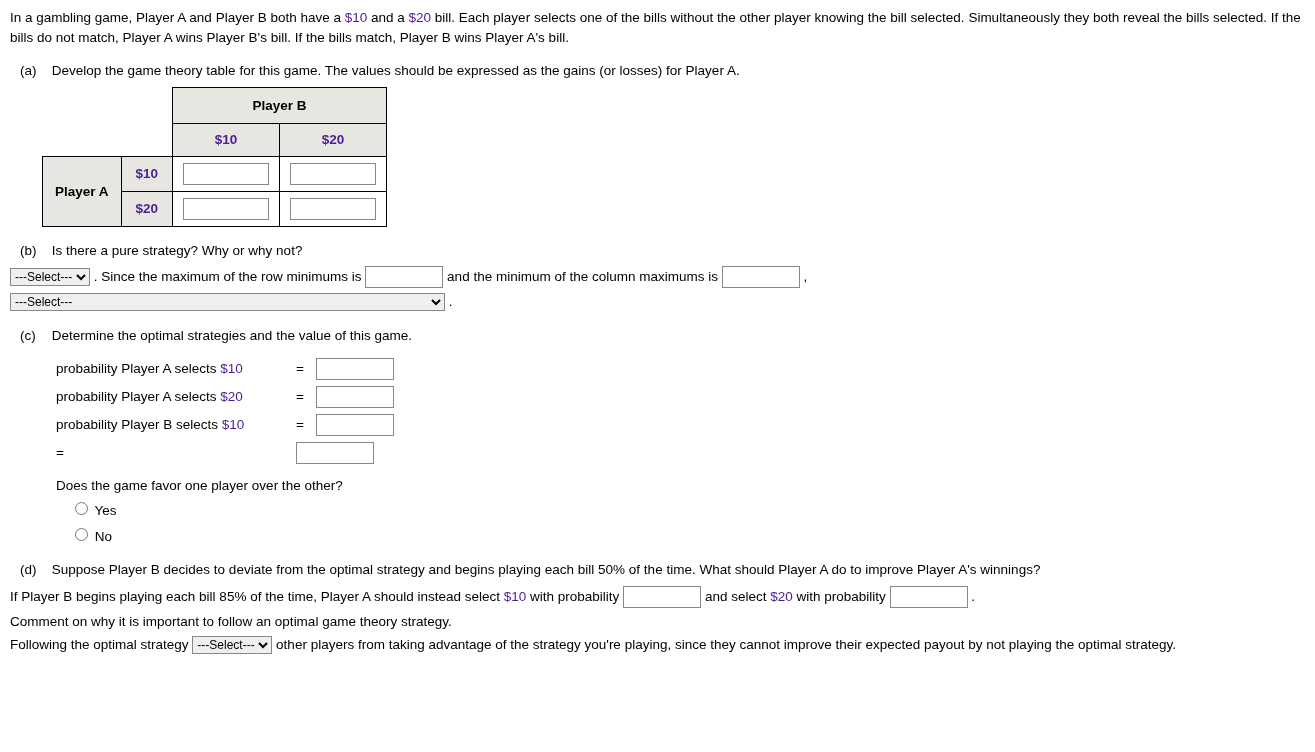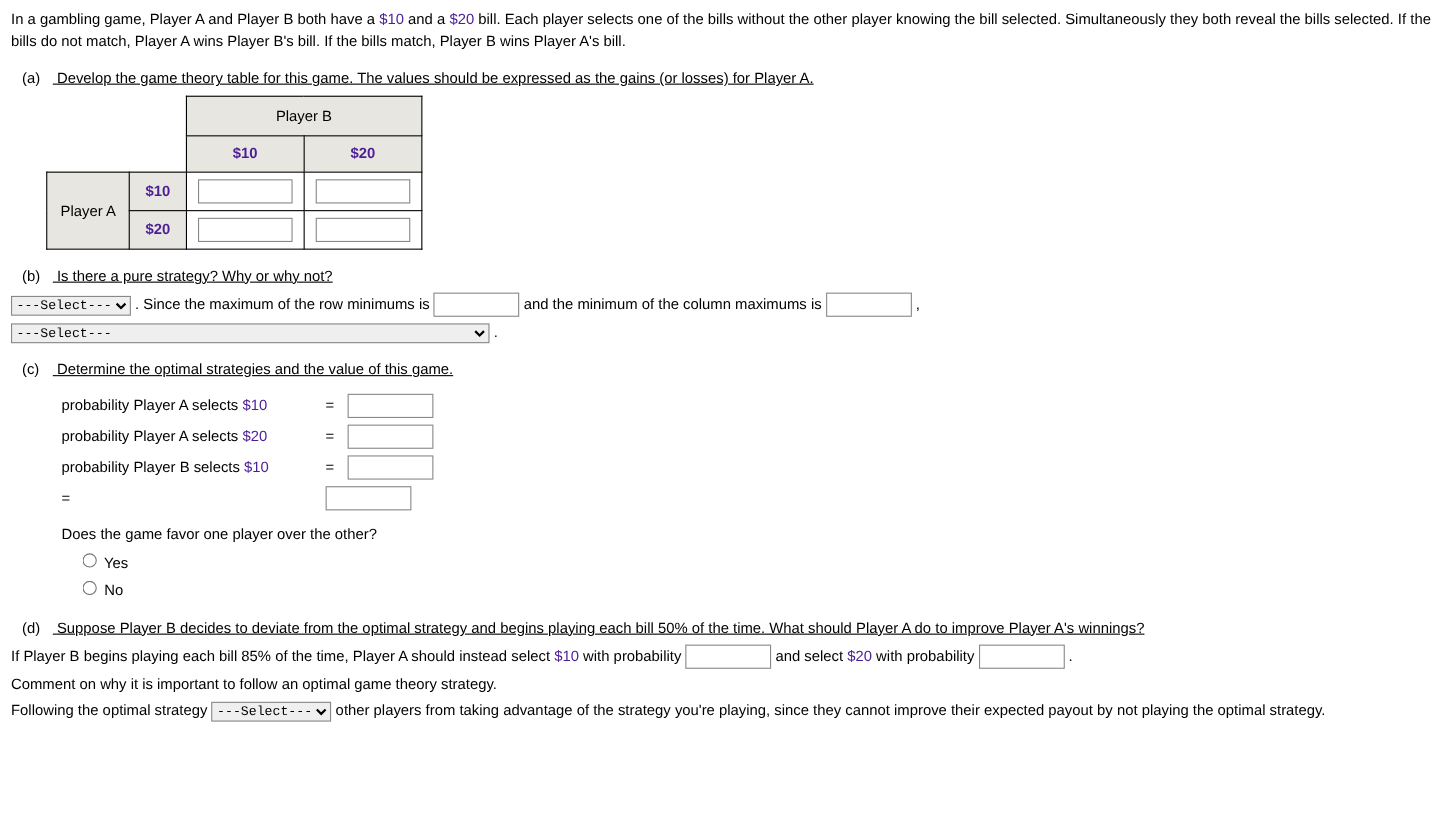--- a/index.html
+++ b/index.html
@@ -6,32 +6,32 @@
     font-family:Verdana,Arial,sans-serif;
     font-size:13.5px;
     color:#000;
     margin:0;
     padding:8px 10px 20px 10px;
     width:1315px;
     box-sizing:border-box;
     line-height:1.45;
   }
   .red{color:#4c1d95;}
-  .part{margin:14px 0 6px 0;text-decoration:underline;}
+  .part{margin:14px 0 6px 0;}
   .part-label{display:inline-block;width:28px;vertical-align:top;margin-left:10px;}
   table.game{border-collapse:collapse;margin:6px 0 10px 32px;}
   table.game td, table.game th{border:1px solid #000;text-align:center;font-weight:normal;}
   table.game .noborder{border:none;}
-  table.game th.head{background:#e7e6e1;padding:8px 12px;font-weight:normal;}
+  table.game th.head{background:#e7e6e1;padding:8px 12px;font-weight:bold;}
   table.game td.lab{background:#e7e6e1;font-weight:bold;padding:6px 14px;}
   table.game td.cell{padding:6px 10px;}
   input.box{width:80px;height:18px;border:1px solid #888;font-size:12px;padding:1px 2px;}
   input.box.sm{width:72px;}
   input.box.md{width:72px;}
-  select.sel{font-size:12px;border:1px solid #888;background:#efefef;font-family:Liberation Mono, monospace;}
+  select.sel{font-size:12px;border:1px solid #888;background:#efefef;}
   select.sel.wide{width:435px;}
   .indent{margin-left:46px;margin-top:12px;}
   .row{margin:4px 0;}
   .probgrid{display:grid;grid-template-columns:240px 20px 90px;row-gap:6px;align-items:center;margin:2px 0 12px 0;}
   .rad{margin-left:14px;}
 </style>
 </head>
 <body>
 
 <div>

